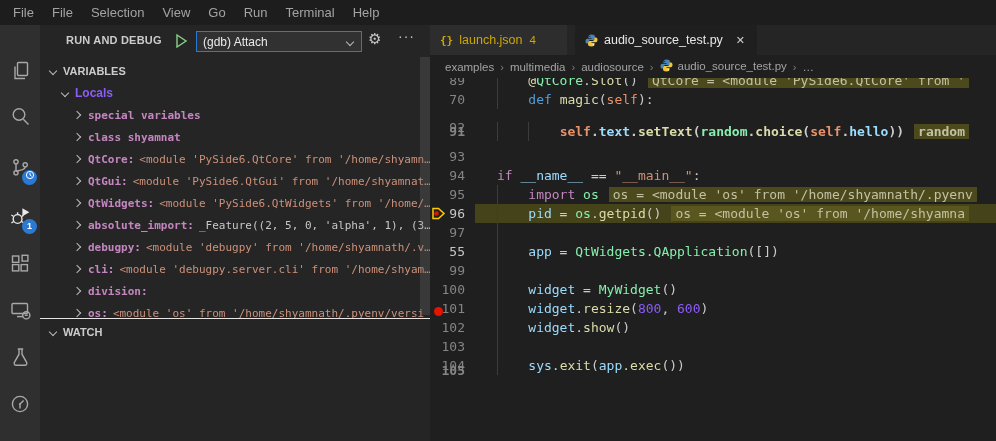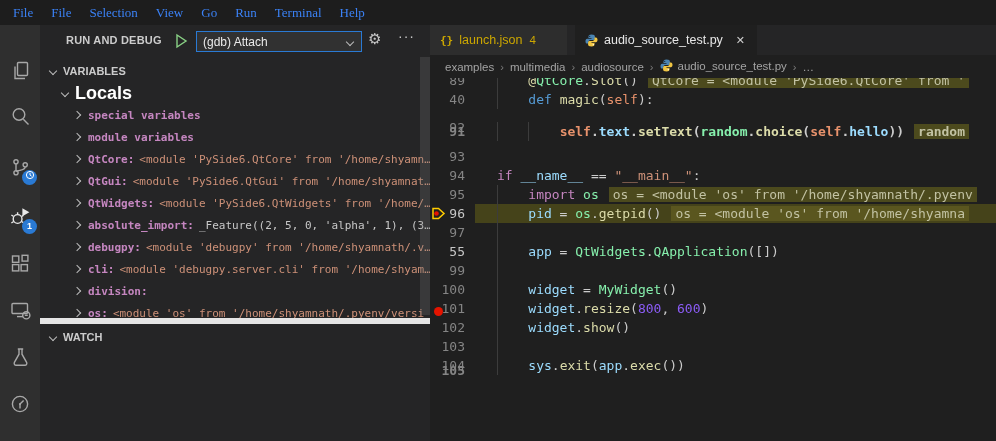--- a/index.html
+++ b/index.html
@@ -3,21 +3,21 @@
 <meta charset="utf-8">
 <style>
   html,body{margin:0;padding:0;background:#1f1f1f;}
   *{box-sizing:border-box;}
   .app{position:relative;width:996px;height:441px;overflow:hidden;background:#1f1f1f;
        font-family:"Liberation Sans",sans-serif;color:#cccccc;}
 
   
   .menubar{position:absolute;left:0;top:0;width:996px;height:25px;background:#1d1d1d;
            display:flex;align-items:center;padding-left:4px;}
-  .menu-item{padding:2px 9px;font-size:13px;color:#3b82f6;cursor:default;font-family:Liberation Serif, serif;}
+  .menu-item{padding:2px 9px;font-size:13px;color:#a3a3a3;cursor:default;}
 
   
   .activitybar{position:absolute;left:0;top:25px;width:40px;height:416px;background:#2f2f2f;}
   .act-icon{position:absolute;left:0;width:40px;height:40px;display:flex;align-items:center;justify-content:center;color:#a8a8a8;}
   .act-icon.active{color:#e9e9e9;}
   .act-icon svg{stroke:currentColor;fill:none;stroke-width:1.4;}
   .act-badge{position:absolute;right:3px;bottom:2px;min-width:15px;height:15px;border-radius:50%;
              background:#2a7ad4;color:#fff;font-size:9px;line-height:15px;text-align:center;font-weight:bold;}
 
   
@@ -29,24 +29,24 @@
                 border:1px solid #2a7ad4;display:flex;align-items:center;padding:0 6px;font-size:12px;color:#eaeaea;}
   .cfg-dropdown .chev{margin-left:auto;margin-right:2px;}
   .gear{position:absolute;left:328px;top:5px;font-size:15px;color:#c5c5c5;}
   .more-dots{position:absolute;left:358px;top:3px;font-size:14px;letter-spacing:1px;color:#c5c5c5;}
 
   .chev{display:inline-block;width:6px;height:6px;border-right:1.2px solid #bbb;border-bottom:1.2px solid #bbb;}
   .chev.down{transform:rotate(45deg);}
   .chev.right{transform:rotate(-45deg);}
 
   .pane-vars{position:absolute;left:0;top:32px;width:390px;height:261px;overflow:hidden;}
-  .pane-watch{position:absolute;left:0;top:293px;width:390px;height:123px;border-top:6px solid #e5e5e5;}
+  .pane-watch{position:absolute;left:0;top:293px;width:390px;height:123px;border-top:1px solid #e5e5e5;}
   .sec-row{position:relative;height:22px;display:flex;align-items:center;font-size:11px;font-weight:bold;color:#cccccc;}
   .sec-row .chev{margin:0 7px 0 10px;}
-  .scope-row{height:22px;display:flex;align-items:center;font-size:18px;font-weight:bold;color:#ffffff;}
+  .scope-row{height:22px;display:flex;align-items:center;font-size:12px;font-weight:bold;color:#8b5cf6;}
   .scope-row .chev{margin:0 7px 0 22px;}
   .var-row{height:22px;display:flex;align-items:center;white-space:nowrap;overflow:hidden;
            font-family:"DejaVu Sans Mono",monospace;font-size:11px;}
   .var-row .chev{flex:none;margin:0 8px 0 34px;}
   .var-name{color:#C586C0;font-weight:bold;}
   .var-val{color:#CE9178;margin-left:5px;}
   .var-val.plain{color:#c8c8c8;}
   .sb-scroll{position:absolute;right:0;top:0;width:10px;height:258px;background:rgba(121,121,121,0.25);}
 
   
@@ -192,21 +192,21 @@
         <span class="chev down"></span>
         <span>Locals</span>
       </div>
       <div id="varrows">
           <div class="var-row">
             <span class="chev right"></span>
             <span class="var-name">special variables</span>
           </div>
           <div class="var-row">
             <span class="chev right"></span>
-            <span class="var-name">module variables</span>
+            <span class="var-name">class shyamnat</span>
           </div>
           <div class="var-row">
             <span class="chev right"></span>
             <span class="var-name">QtCore:</span>
             <span class="var-val">&lt;module 'PySide6.QtCore' from '/home/shyamn…</span>
           </div>
           <div class="var-row">
             <span class="chev right"></span>
             <span class="var-name">QtGui:</span>
             <span class="var-val">&lt;module 'PySide6.QtGui' from '/home/shyamnat…</span>
@@ -292,21 +292,21 @@
       </div>
     <div class="code" id="code">
         <div class="code-line" style="top: -7px;">
           <div class="glyph"></div>
           <div class="lnum">89</div>
           <div class="guide" style="left: 67px;"></div>
           <div class="ctext"><span class="tok-pln">    </span><span class="tok-fn">@</span><span class="tok-cls">QtCore</span><span class="tok-pln">.</span><span class="tok-fn">Slot</span><span class="tok-pln">()</span><span class="hint">QtCore = &lt;module 'PySide6.QtCore' from '</span></div>
         </div>
         <div class="code-line" style="top: 12px;">
           <div class="glyph"></div>
-          <div class="lnum">40</div>
+          <div class="lnum">70</div>
           <div class="guide" style="left: 67px;"></div>
           <div class="ctext"><span class="tok-pln">    </span><span class="tok-def">def </span><span class="tok-fn">magic</span><span class="tok-pln">(</span><span class="tok-slf">self</span><span class="tok-pln">):</span></div>
         </div>
         <div class="code-line" style="top: 44px; font-weight: bold;">
           <div class="glyph"></div>
           <div class="lnum">91</div>
           <div class="guide" style="left: 67px;"></div>
           <div class="guide" style="left: 98.32px;"></div>
           <div class="ctext"><span class="tok-pln">        </span><span class="tok-slf">self</span><span class="tok-pln">.</span><span class="tok-var">text</span><span class="tok-pln">.</span><span class="tok-fn">setText</span><span class="tok-pln">(</span><span class="tok-cls">random</span><span class="tok-pln">.</span><span class="tok-fn">choice</span><span class="tok-pln">(</span><span class="tok-slf">self</span><span class="tok-pln">.</span><span class="tok-var">hello</span><span class="tok-pln">))</span><span class="hint">random</span></div>
         </div>

